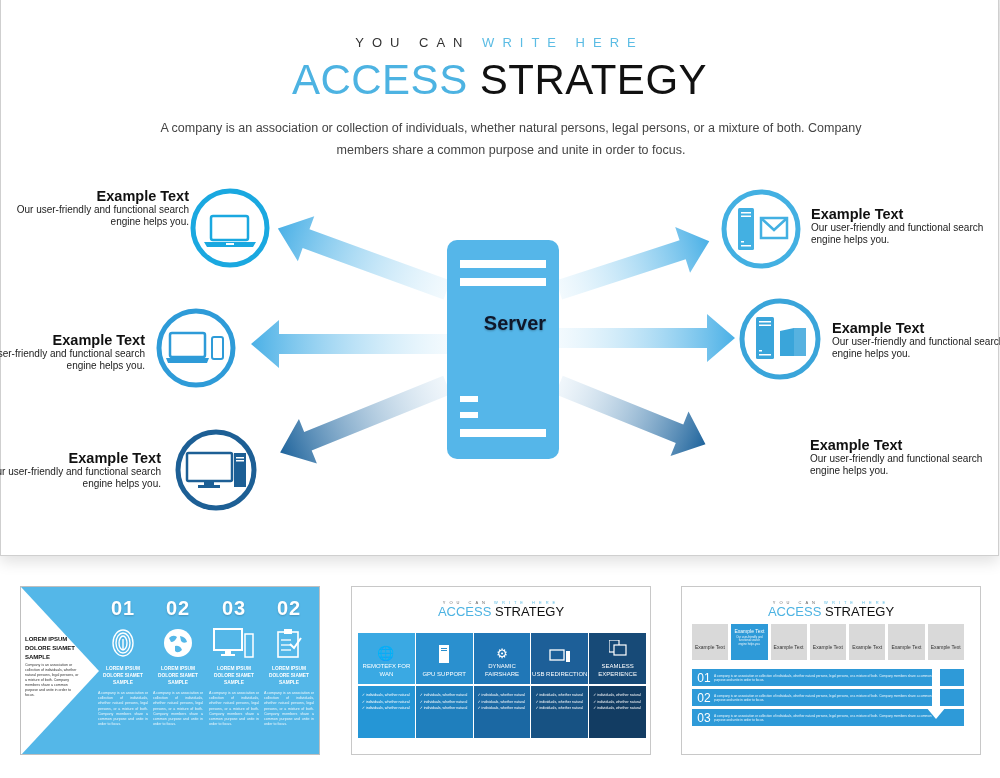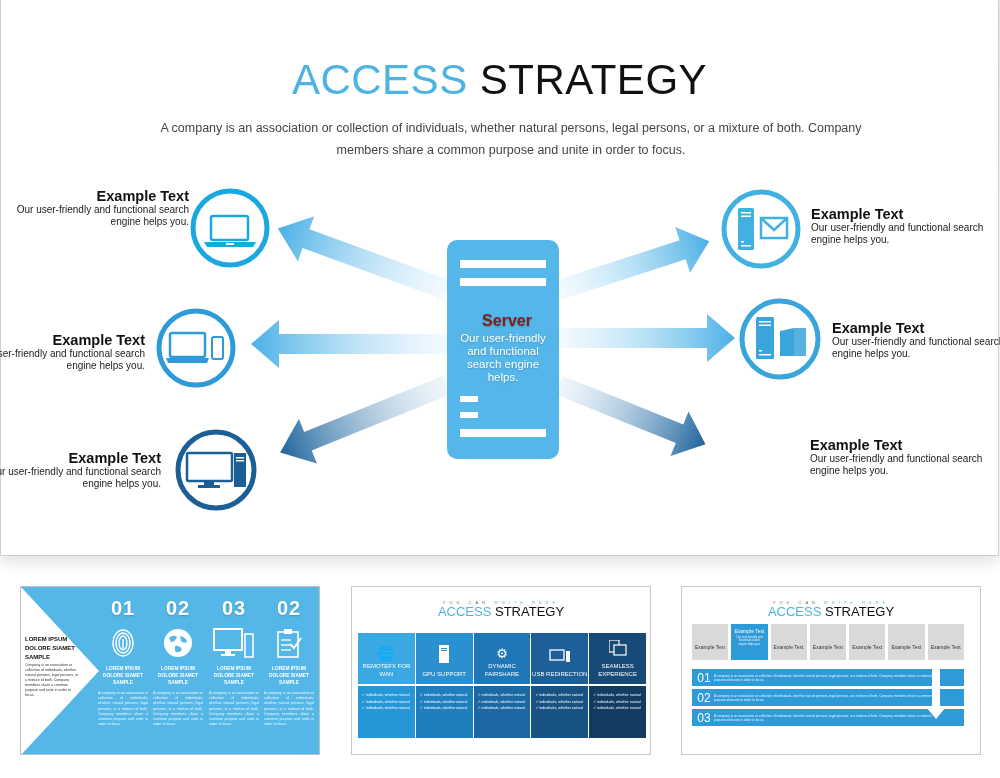--- a/index.html
+++ b/index.html
@@ -9,21 +9,21 @@
   .main-slide{position:absolute;left:0;top:0;width:999px;height:556px;background:#fff;border:1px solid #cfcfcf;border-top:none;box-shadow:0 6px 14px rgba(0,0,0,0.12);}
   .kicker{position:absolute;top:35px;left:0;width:100%;text-align:center;font-size:13px;letter-spacing:8px;color:#333;}
   .kicker .hl{color:#5bbce4;}
   .title{position:absolute;top:56px;left:0;width:100%;text-align:center;font-size:42px;color:#111;letter-spacing:0.5px;}
   .title .hl{color:#4db3e2;}
   .subtitle{position:absolute;top:117px;left:150px;width:720px;text-align:center;font-size:12.5px;line-height:22px;color:#444;}
   
   .server{position:absolute;left:446px;top:240px;width:112px;height:219px;background:#55b6e9;border-radius:10px;}
   .server .bar{position:absolute;left:13px;width:86px;height:8px;background:#fff;}
   .server .sbar{position:absolute;left:13px;width:18px;height:6px;background:#fff;}
-  .server-title{position:absolute;left:4px;top:72px;width:100%;text-align:center;color:#7f1d1d;font-weight:bold;font-size:16px;text-shadow:0 1px 2px rgba(0,0,0,0.25);}
+  .server-title{position:absolute;left:12px;top:72px;width:100%;text-align:center;color:#0f172a;font-weight:bold;font-size:20px;text-shadow:0 1px 2px rgba(0,0,0,0.25);}
   .server-text{position:absolute;left:8px;top:92px;width:96px;text-align:center;color:#fff;font-size:11.5px;line-height:13px;text-shadow:0 1px 2px rgba(0,0,0,0.2);}
   .arrows{position:absolute;left:0;top:0;}
   .node{position:absolute;border-radius:50%;background:#fff;}
   .node svg{position:absolute;left:0;top:0;}
   .label{position:absolute;width:190px;}
   .label .lh{font-weight:bold;font-size:14.5px;color:#111;}
   .label .lt{font-size:10px;line-height:11.5px;color:#222;}
   .label.left{text-align:right;}
   .label.right{text-align:left;}
   
@@ -55,20 +55,21 @@
   .t3 .row .rn{font-size:12px;width:20px;text-align:center;margin-left:2px;}
   .t3 .row .rt{font-size:3.2px;line-height:4px;width:220px;opacity:0.9;}
   .t3 .gap{position:absolute;left:250px;width:8px;background:#fff;}
 </style>
 </head>
 <body>
 
 <div class="stage">
 
   <div class="main-slide">
+    <div class="kicker"><span>YOU CAN </span><span class="hl">WRITE HERE</span></div>
     <div class="title"><span class="hl">ACCESS</span><span> STRATEGY</span></div>
     <div class="subtitle">A company is an association or collection of individuals, whether natural persons, legal persons, or a mixture of both. Company members share a common purpose and unite in order to focus.</div>
 
     <svg class="arrows" width="1000" height="556">
       <defs>
         <linearGradient id="gL1" x1="1" y1="0" x2="0" y2="0">
             <stop offset="0" stop-color="#d6eefb" stop-opacity="0.3"></stop>
             <stop offset="1" stop-color="#4ab0e6"></stop>
           </linearGradient>
         <linearGradient id="gL3" x1="1" y1="0" x2="0" y2="0">
@@ -107,21 +108,20 @@
 
       <g transform="translate(558,385) rotate(22)">
         <polygon points="0,-10 130,-10 130,-24 158,0 130,24 130,10 0,10" fill="url(#gR3)"></polygon>
       </g>
     </svg>
 
     <div class="server">
       <div class="bar" style="top:20px"></div>
       <div class="bar" style="top:38px"></div>
       <div class="server-title">Server</div>
-      <div class="server-text">Our user-friendly and functional search engine helps.</div>
       <div class="sbar" style="top:156px"></div>
       <div class="sbar" style="top:172px"></div>
       <div class="bar" style="top:189px"></div>
     </div>
 
     <div class="node" style="left:188px;top:187px;width:82px;height:82px;">
       <svg width="82" height="82">
         <circle cx="41" cy="41" r="37" fill="none" stroke="#1aa8e0" stroke-width="5"></circle>
         <rect x="22" y="29" width="37" height="24" rx="2" fill="none" stroke="#1aa8e0" stroke-width="2.5"></rect>
         <path d="M15 55 H67 L64 60 H18 Z" fill="#1aa8e0"></path>

